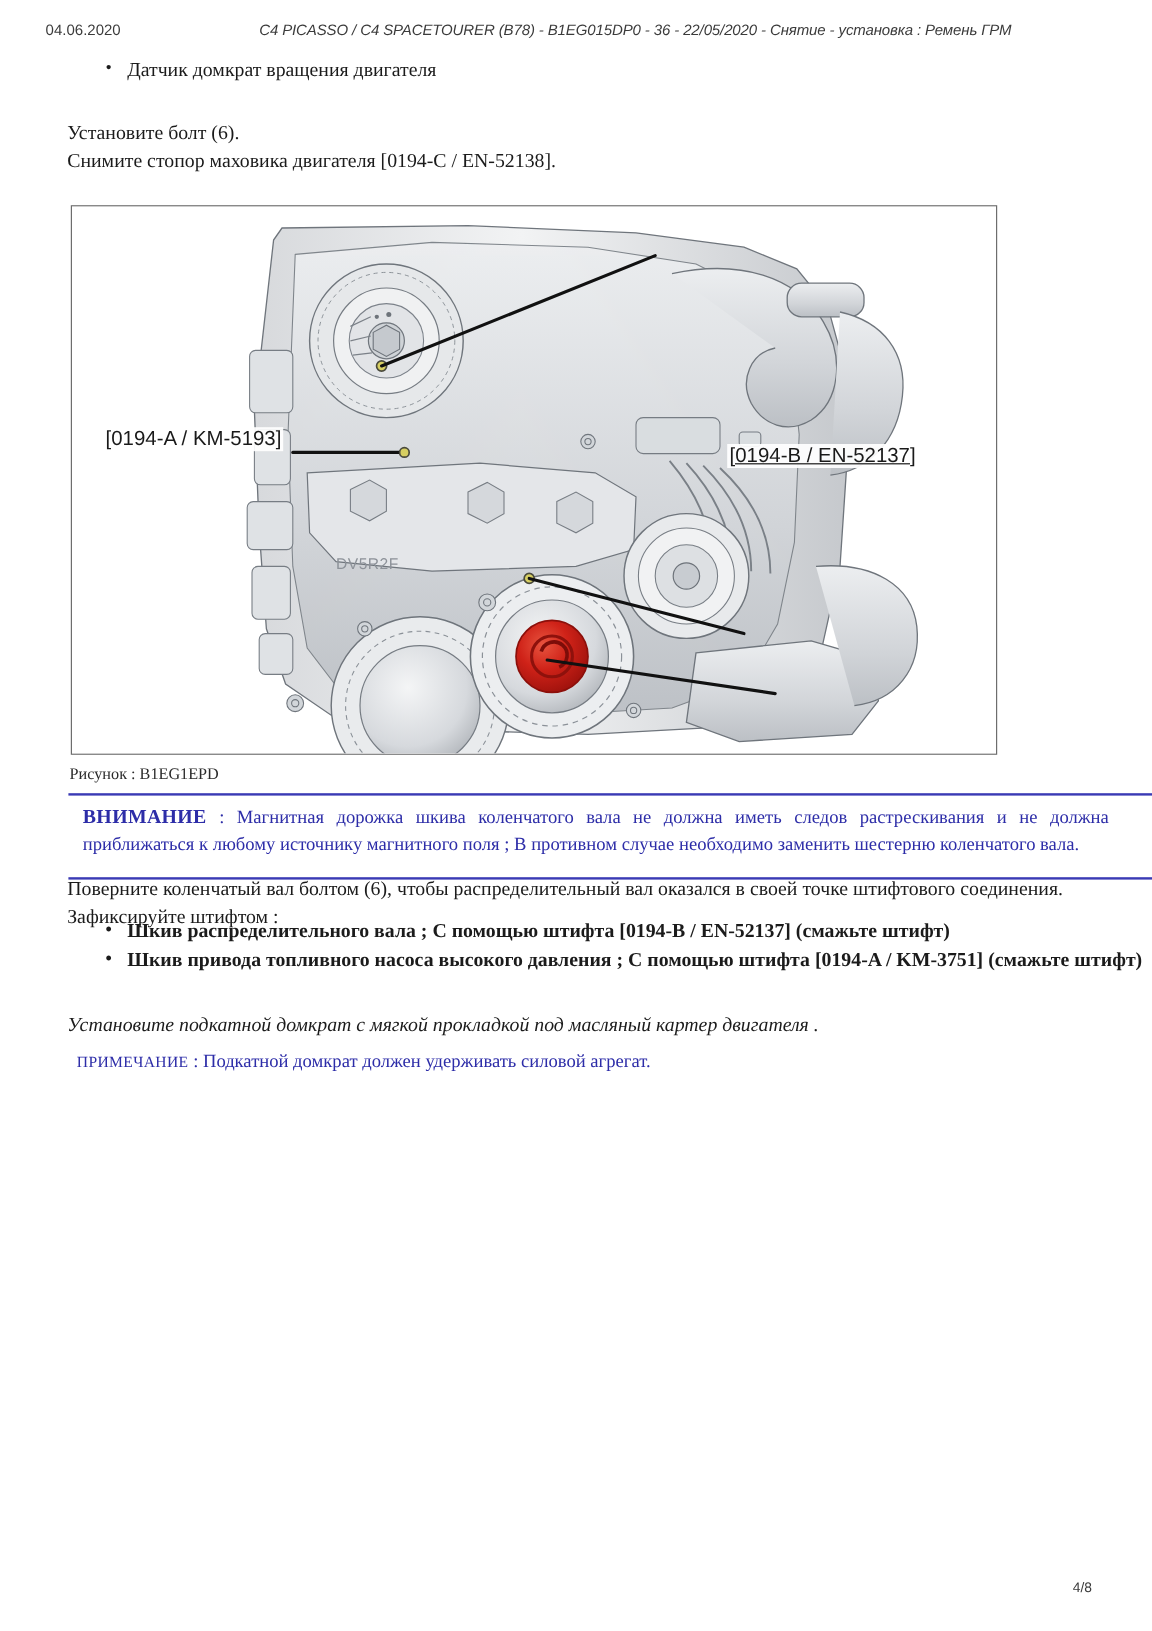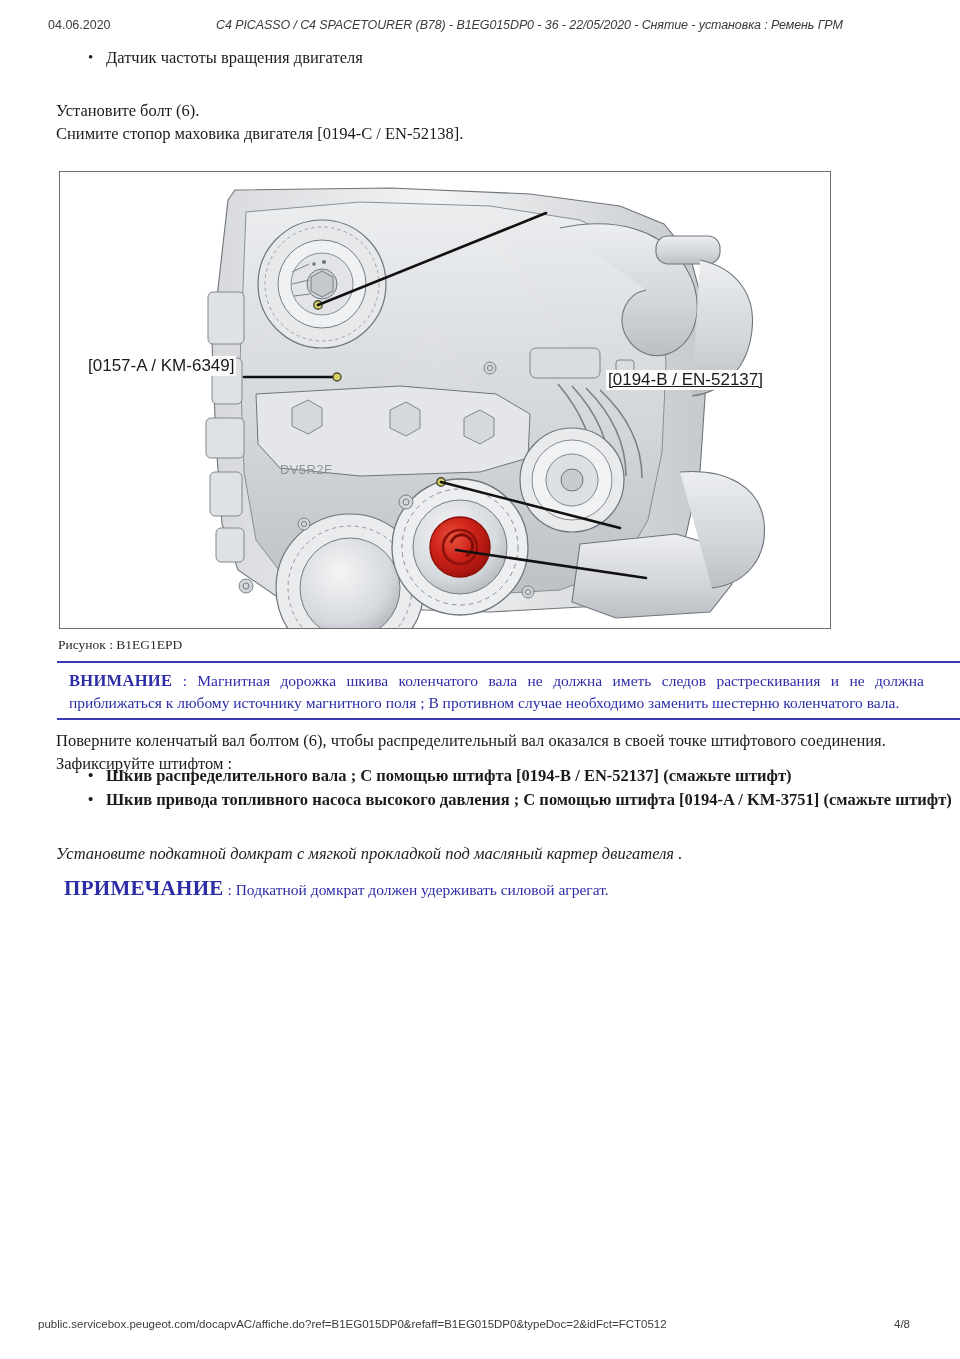--- a/index.html
+++ b/index.html
@@ -30,21 +30,21 @@
     left: 0;
     width: 960px;
     height: 20px;
     font-family: "Liberation Sans", sans-serif;
     font-size: 12.5px;
     color: #3b3b3b;
     white-space: nowrap;
   }
   .doc-header .hdr-date {
     position: absolute;
-    left: 48px;
+    left: 38px;
     top: 0;
   }
   .doc-header .hdr-title {
     position: absolute;
     left: 216px;
     top: 0;
     letter-spacing: -0.1px;
     font-style: italic;
   }
 
@@ -127,21 +127,21 @@
 
   
   .warning-box {
     position: absolute;
     left: 57px;
     top: 661px;
     width: 903px;
     box-sizing: border-box;
     border-top: 2px solid #3a3ab5;
     border-bottom: 2px solid #3a3ab5;
-    padding: 7px 0 4px 12px;
+    padding: 7px 0 16px 12px;
     overflow: hidden;
   }
   .warning-box .w-text {
     font-family: "Liberation Serif", serif;
     font-size: 15.5px;
     color: #2d2da8;
     line-height: 22px;
     text-align: justify;
     width: 855px;
   }
@@ -154,22 +154,22 @@
   .note-line {
     position: absolute;
     left: 64px;
     top: 876px;
     font-family: "Liberation Serif", serif;
     font-size: 15.5px;
     color: #2d2da8;
     white-space: nowrap;
   }
   .note-line .n-strong {
-    font-weight: bold;
-    font-size: 21px;
+    font-weight: normal;
+    font-size: 13px;
     letter-spacing: 0.3px;
   }
 
   
   .block-turn {
     position: absolute;
     left: 56px;
     top: 729px;
     width: 860px;
   }
@@ -212,21 +212,21 @@
 
 <div class="page">
 
   <div class="doc-header">
     <span class="hdr-date">04.06.2020</span>
     <span class="hdr-title">C4 PICASSO / C4 SPACETOURER (B78) - B1EG015DP0 - 36 - 22/05/2020 - Снятие - установка : Ремень ГРМ</span>
   </div>
 
   <div class="block-top-list body-text">
     <ul class="bullets">
-      <li>Датчик частоты вращения двигателя</li>
+      <li>Датчик домкрат вращения двигателя</li>
     </ul>
   </div>
 
   <div class="block-install body-text">
     <div>Установите болт (6).</div>
     <div>Снимите стопор маховика двигателя [0194-C / EN-52138].</div>
   </div>
 
   <div class="figure-frame">
     <svg class="fig-svg" width="770" height="456" viewBox="0 0 770 456">
@@ -366,21 +366,21 @@
       <g stroke="#111111" stroke-width="2.6" fill="none" stroke-linecap="round">
         <line x1="258" y1="133" x2="486" y2="41"></line>
         <line x1="277" y1="205" x2="184" y2="205"></line>
         <line x1="381" y1="310" x2="560" y2="356"></line>
         <line x1="396" y1="378" x2="586" y2="406"></line>
       </g>
       <circle cx="277" cy="205" r="4" fill="#d7cf62" stroke="#4a4a3c" stroke-width="1.4"></circle>
     </svg>
 
     <span class="fig-label lbl-b">[0194-B / EN-52137]</span>
-    <span class="fig-label lbl-a-left">[0157-A / KM-6349]</span>
+    <span class="fig-label lbl-a-left">[0194-A / KM-5193]</span>
 
   </div>
 
   <div class="figure-caption">Рисунок : B1EG1EPD</div>
 
   <div class="warning-box">
     <div class="w-text">
       <span class="w-strong">ВНИМАНИЕ</span><span> : Магнитная дорожка шкива коленчатого вала не должна иметь следов растрескивания и не должна приближаться к любому источнику магнитного поля ; В противном случае необходимо заменить шестерню коленчатого вала.</span>
     </div>
   </div>
@@ -399,17 +399,16 @@
 
   <div class="block-jack body-text">
     <div>Установите подкатной домкрат с мягкой прокладкой под масляный картер двигателя .</div>
   </div>
 
   <div class="note-line">
     <span class="n-strong">ПРИМЕЧАНИЕ</span><span> : Подкатной домкрат должен удерживать силовой агрегат.</span>
   </div>
 
   <div class="doc-footer">
-    <span class="ft-url">public.servicebox.peugeot.com/docapvAC/affiche.do?ref=B1EG015DP0&amp;refaff=B1EG015DP0&amp;typeDoc=2&amp;idFct=FCT0512</span>
     <span class="ft-page">4/8</span>
   </div>
 
 </div>
 
 </body></html>

